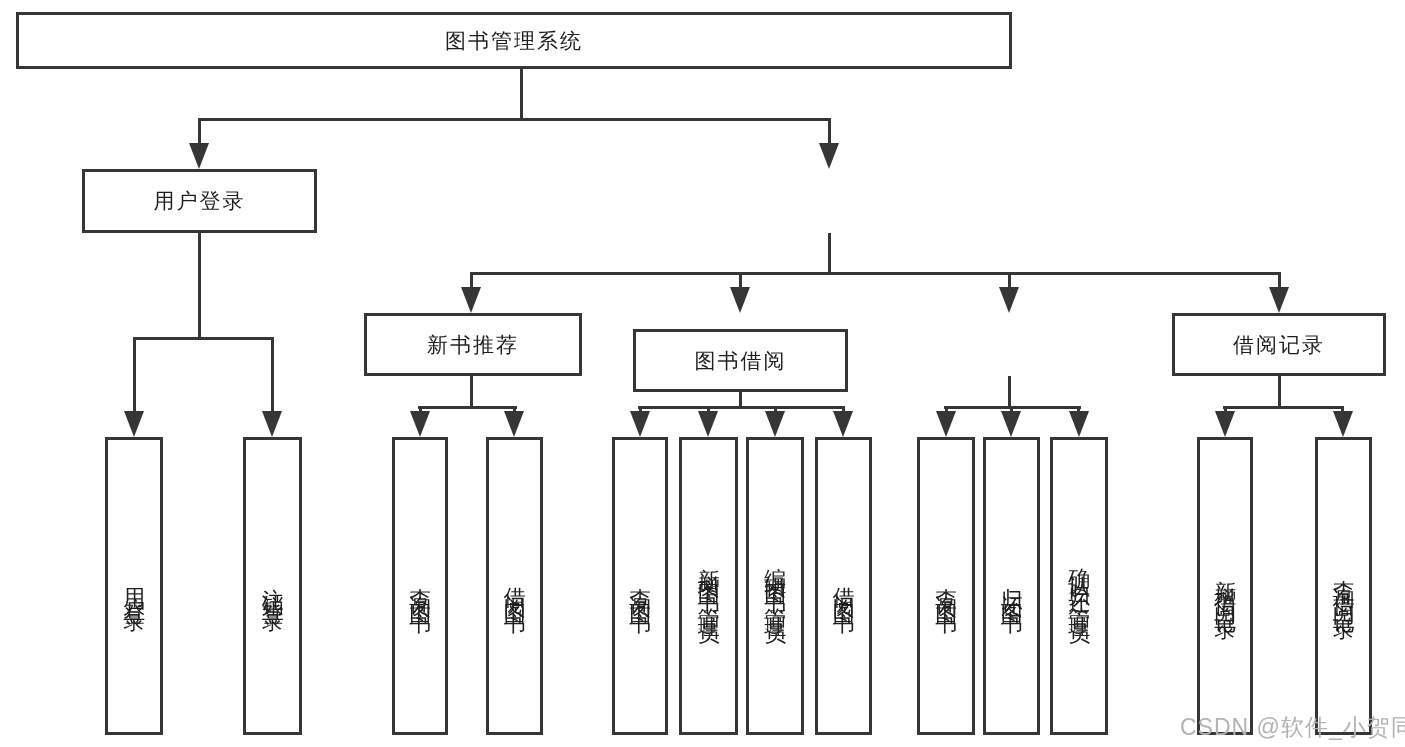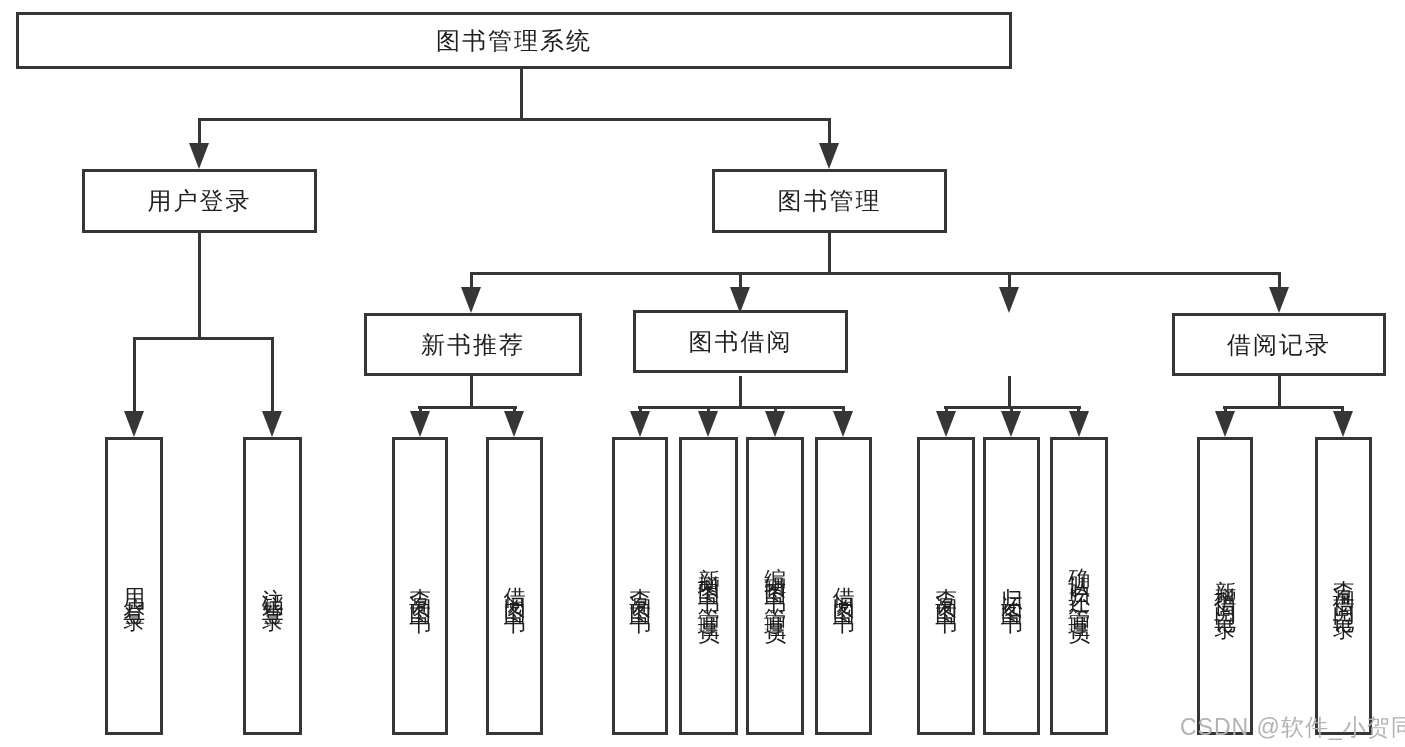--- a/index.html
+++ b/index.html
@@ -15,21 +15,21 @@
   .box {
     position: absolute;
     box-sizing: border-box;
     background: #ffffff;
     border: 3px solid var(--line, #363636);
     display: flex;
     align-items: center;
     justify-content: center;
   }
   .hlabel {
-    font-size: 24px;
+    font-size: 21px;
     letter-spacing: 2px;
     white-space: nowrap;
   }
   .leaf { top: 437px; height: 298px; }
   .vtext {
     writing-mode: vertical-rl;
     text-orientation: mixed;
     font-size: 22px;
     letter-spacing: 8px;
     line-height: 1.3;
@@ -117,28 +117,25 @@
   <div class="l" style="left:1341px;top:406px;width:3px;height:7px"></div>
   <div class="ar" style="left:1333px;top:411px"></div>
 
   <div class="box" style="left:16px;top:12px;width:996px;height:57px">
     <span class="hlabel">图书管理系统</span>
   </div>
 
   <div class="box" style="left:82px;top:169px;width:235px;height:64px">
     <span class="hlabel">用户登录</span>
   </div>
-  <div class="box" style="left:712px;top:169px;width:235px;height:64px">
-    <span class="hlabel">图书管理</span>
-  </div>
 
   <div class="box" style="left:364px;top:313px;width:218px;height:63px">
     <span class="hlabel">新书推荐</span>
   </div>
-  <div class="box" style="left:633px;top:310px;width:215px;height:63px">
+  <div class="box" style="left:633px;top:329px;width:215px;height:63px">
     <span class="hlabel">图书借阅</span>
   </div>
   <div class="box" style="left:1172px;top:313px;width:214px;height:63px">
     <span class="hlabel">借阅记录</span>
   </div>
 
   <div class="box leaf" style="left:105px;width:58px">
     <span class="vtext">用户登录</span>
   </div>
   <div class="box leaf" style="left:243px;width:59px">

